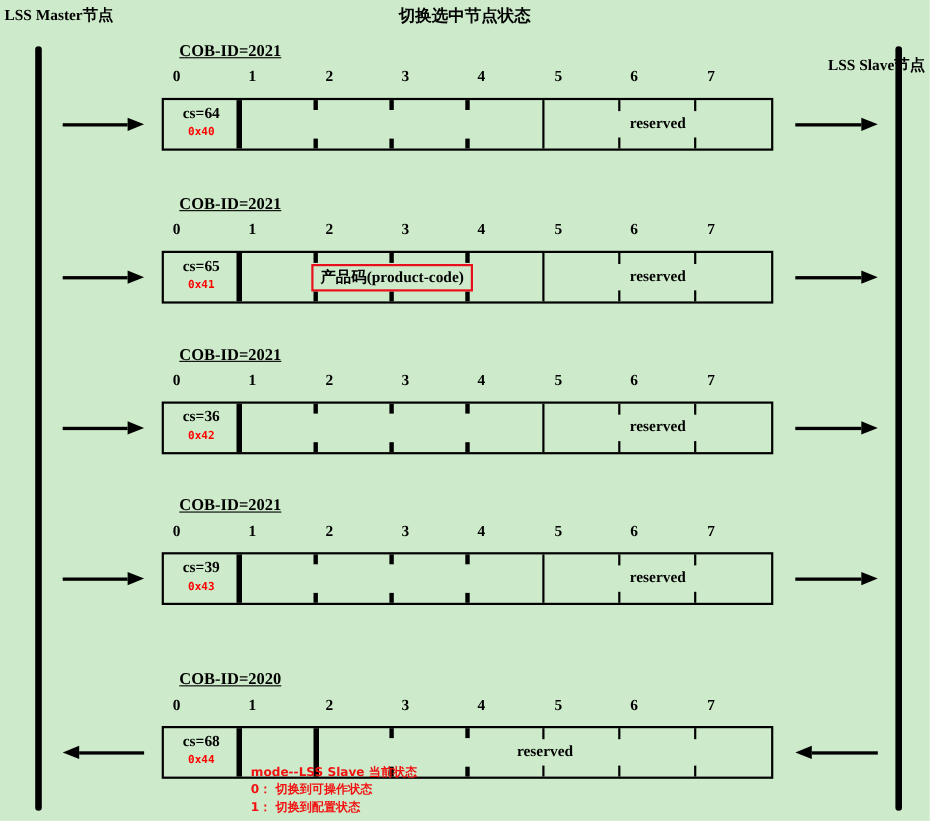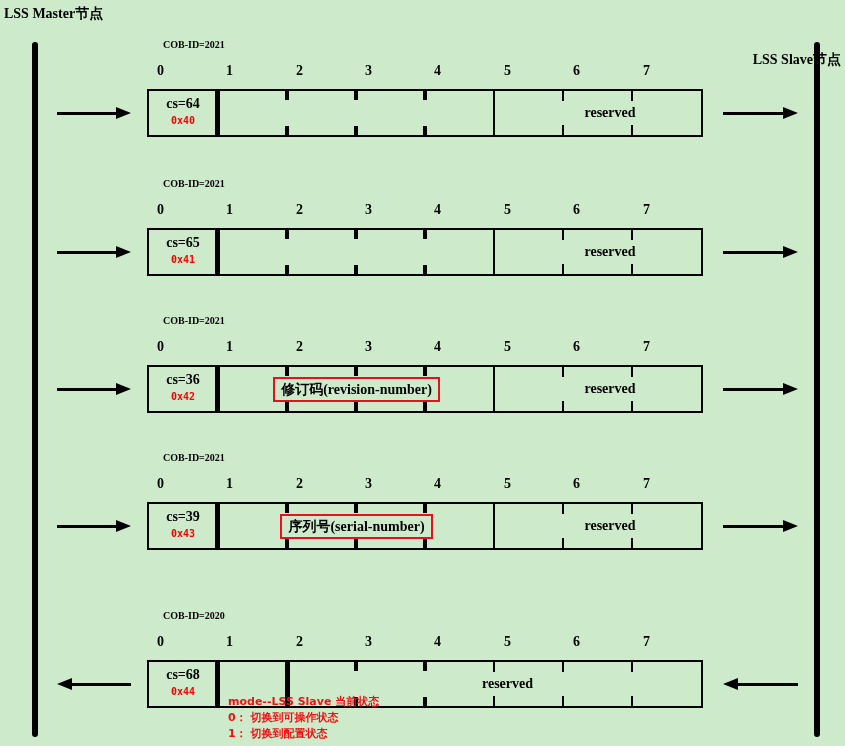--- a/index.html
+++ b/index.html
@@ -14,38 +14,38 @@
 
   
   .rail{position:absolute;top:42px;height:695px;width:6px;background:#000;border-radius:3px;}
   .rail-left{left:32px;}
   .rail-right{left:814px;}
 
   
   .frame{position:absolute;left:0;width:845px;height:110px;}
   .f1{top:41px;}.f2{top:180px;}.f3{top:317px;}.f4{top:454px;}.f5{top:612px;}
 
-  .cob{position:absolute;left:163px;top:-2px;font-size:10px;font-weight:bold;color:#000;}
+  .cob{position:absolute;left:163px;top:-2px;font-size:15px;font-weight:bold;color:#000;text-decoration:underline;}
   .bn{position:absolute;top:22px;font-size:14px;font-weight:bold;color:#000;}
 
   .box{position:absolute;left:147px;top:48px;width:552px;height:44px;border:2px solid #000;}
 
   .cs{position:absolute;left:0;top:4px;width:68px;text-align:center;}
   .cs-main{font-size:14px;font-weight:bold;color:#000;line-height:17px;}
   .cs-hex{font-family:"DejaVu Sans Mono",monospace;font-size:10px;font-weight:bold;color:#ff0000;line-height:13px;margin-top:2px;}
 
   .vdiv{position:absolute;top:0;bottom:0;background:#000;}
   .tk{position:absolute;background:#000;}
   .tk.top{top:0;}
   .tk.bot{bottom:0;}
 
   .field-area{position:absolute;left:71px;width:273px;top:0;bottom:0;display:flex;align-items:center;justify-content:center;}
   .field-box{border:2px solid #e8101c;padding:1px 6px;font-size:14px;font-weight:bold;color:#000;white-space:nowrap;line-height:19px;background:transparent;}
 
-  .cellmid{position:absolute;top:0;bottom:0;display:flex;align-items:center;justify-content:center;font-size:14px;font-weight:bold;color:#000;margin-left:12px;}
+  .cellmid{position:absolute;top:0;bottom:0;display:flex;align-items:center;justify-content:center;font-size:14px;font-weight:bold;color:#000;}
   .reserved-a{left:346px;width:206px;}
   .mode-cell{left:71px;width:65px;}
   .reserved-b{left:141px;width:411px;}
 
   
   .arrow{position:absolute;top:65px;height:14px;display:flex;align-items:center;}
   .arr-left{left:57px;width:74px;}
   .arr-right{left:723px;width:75px;}
   .shaft{flex:1;height:3px;background:#000;}
   .head-r{width:0;height:0;border-top:6px solid transparent;border-bottom:6px solid transparent;border-left:15px solid #000;}
@@ -53,20 +53,21 @@
 
   
   .notes{position:absolute;left:228px;top:694px;font-family:"DejaVu Sans","Liberation Sans",sans-serif;font-size:11px;font-weight:bold;color:#f21111;line-height:16px;white-space:nowrap;}
 </style>
 </head>
 <body>
 
 <div class="stage">
 
   <div class="hdr hdr-master">LSS Master节点</div>
+  <div class="hdr hdr-title">切换选中节点状态</div>
   <div class="hdr hdr-slave">LSS Slave节点</div>
 
   <div class="rail rail-left"></div>
   <div class="rail rail-right"></div>
 
   <div class="frame f1">
     <div class="cob">COB-ID=2021</div>
     <span class="bn" style="left:157px">0</span>
     <span class="bn" style="left:226px">1</span>
     <span class="bn" style="left:296px">2</span>
@@ -128,20 +129,23 @@
         <i class="tk bot" style="left:136px;width:4px;height:9px"></i>
       <i class="tk top" style="left:205px;width:4px;height:9px"></i>
         <i class="tk bot" style="left:205px;width:4px;height:9px"></i>
       <i class="tk top" style="left:274px;width:4px;height:9px"></i>
         <i class="tk bot" style="left:274px;width:4px;height:9px"></i>
       <i class="vdiv" style="left:344px;width:2px"></i>
       <i class="tk top" style="left:413px;width:2px;height:10px"></i>
         <i class="tk bot" style="left:413px;width:2px;height:10px"></i>
       <i class="tk top" style="left:482px;width:2px;height:10px"></i>
         <i class="tk bot" style="left:482px;width:2px;height:10px"></i>
+      <div class="field-area">
+          <span class="field-box">产品码(product-code)</span>
+        </div>
       <div class="cellmid reserved-a">reserved</div>
     </div>
     <div class="arrow arr-right">
         <span class="shaft"></span>
         <span class="head-r"></span>
       </div>
   </div>
 
   <div class="frame f3">
     <div class="cob">COB-ID=2021</div>
@@ -167,23 +171,20 @@
         <i class="tk bot" style="left:136px;width:4px;height:9px"></i>
       <i class="tk top" style="left:205px;width:4px;height:9px"></i>
         <i class="tk bot" style="left:205px;width:4px;height:9px"></i>
       <i class="tk top" style="left:274px;width:4px;height:9px"></i>
         <i class="tk bot" style="left:274px;width:4px;height:9px"></i>
       <i class="vdiv" style="left:344px;width:2px"></i>
       <i class="tk top" style="left:413px;width:2px;height:10px"></i>
         <i class="tk bot" style="left:413px;width:2px;height:10px"></i>
       <i class="tk top" style="left:482px;width:2px;height:10px"></i>
         <i class="tk bot" style="left:482px;width:2px;height:10px"></i>
-      <div class="field-area">
-          <span class="field-box">修订码(revision-number)</span>
-        </div>
       <div class="cellmid reserved-a">reserved</div>
     </div>
     <div class="arrow arr-right">
         <span class="shaft"></span>
         <span class="head-r"></span>
       </div>
   </div>
 
   <div class="frame f4">
     <div class="cob">COB-ID=2021</div>
@@ -209,23 +210,20 @@
         <i class="tk bot" style="left:136px;width:4px;height:9px"></i>
       <i class="tk top" style="left:205px;width:4px;height:9px"></i>
         <i class="tk bot" style="left:205px;width:4px;height:9px"></i>
       <i class="tk top" style="left:274px;width:4px;height:9px"></i>
         <i class="tk bot" style="left:274px;width:4px;height:9px"></i>
       <i class="vdiv" style="left:344px;width:2px"></i>
       <i class="tk top" style="left:413px;width:2px;height:10px"></i>
         <i class="tk bot" style="left:413px;width:2px;height:10px"></i>
       <i class="tk top" style="left:482px;width:2px;height:10px"></i>
         <i class="tk bot" style="left:482px;width:2px;height:10px"></i>
-      <div class="field-area">
-          <span class="field-box">序列号(serial-number)</span>
-        </div>
       <div class="cellmid reserved-a">reserved</div>
     </div>
     <div class="arrow arr-right">
         <span class="shaft"></span>
         <span class="head-r"></span>
       </div>
   </div>
 
   <div class="frame f5">
     <div class="cob">COB-ID=2020</div>

